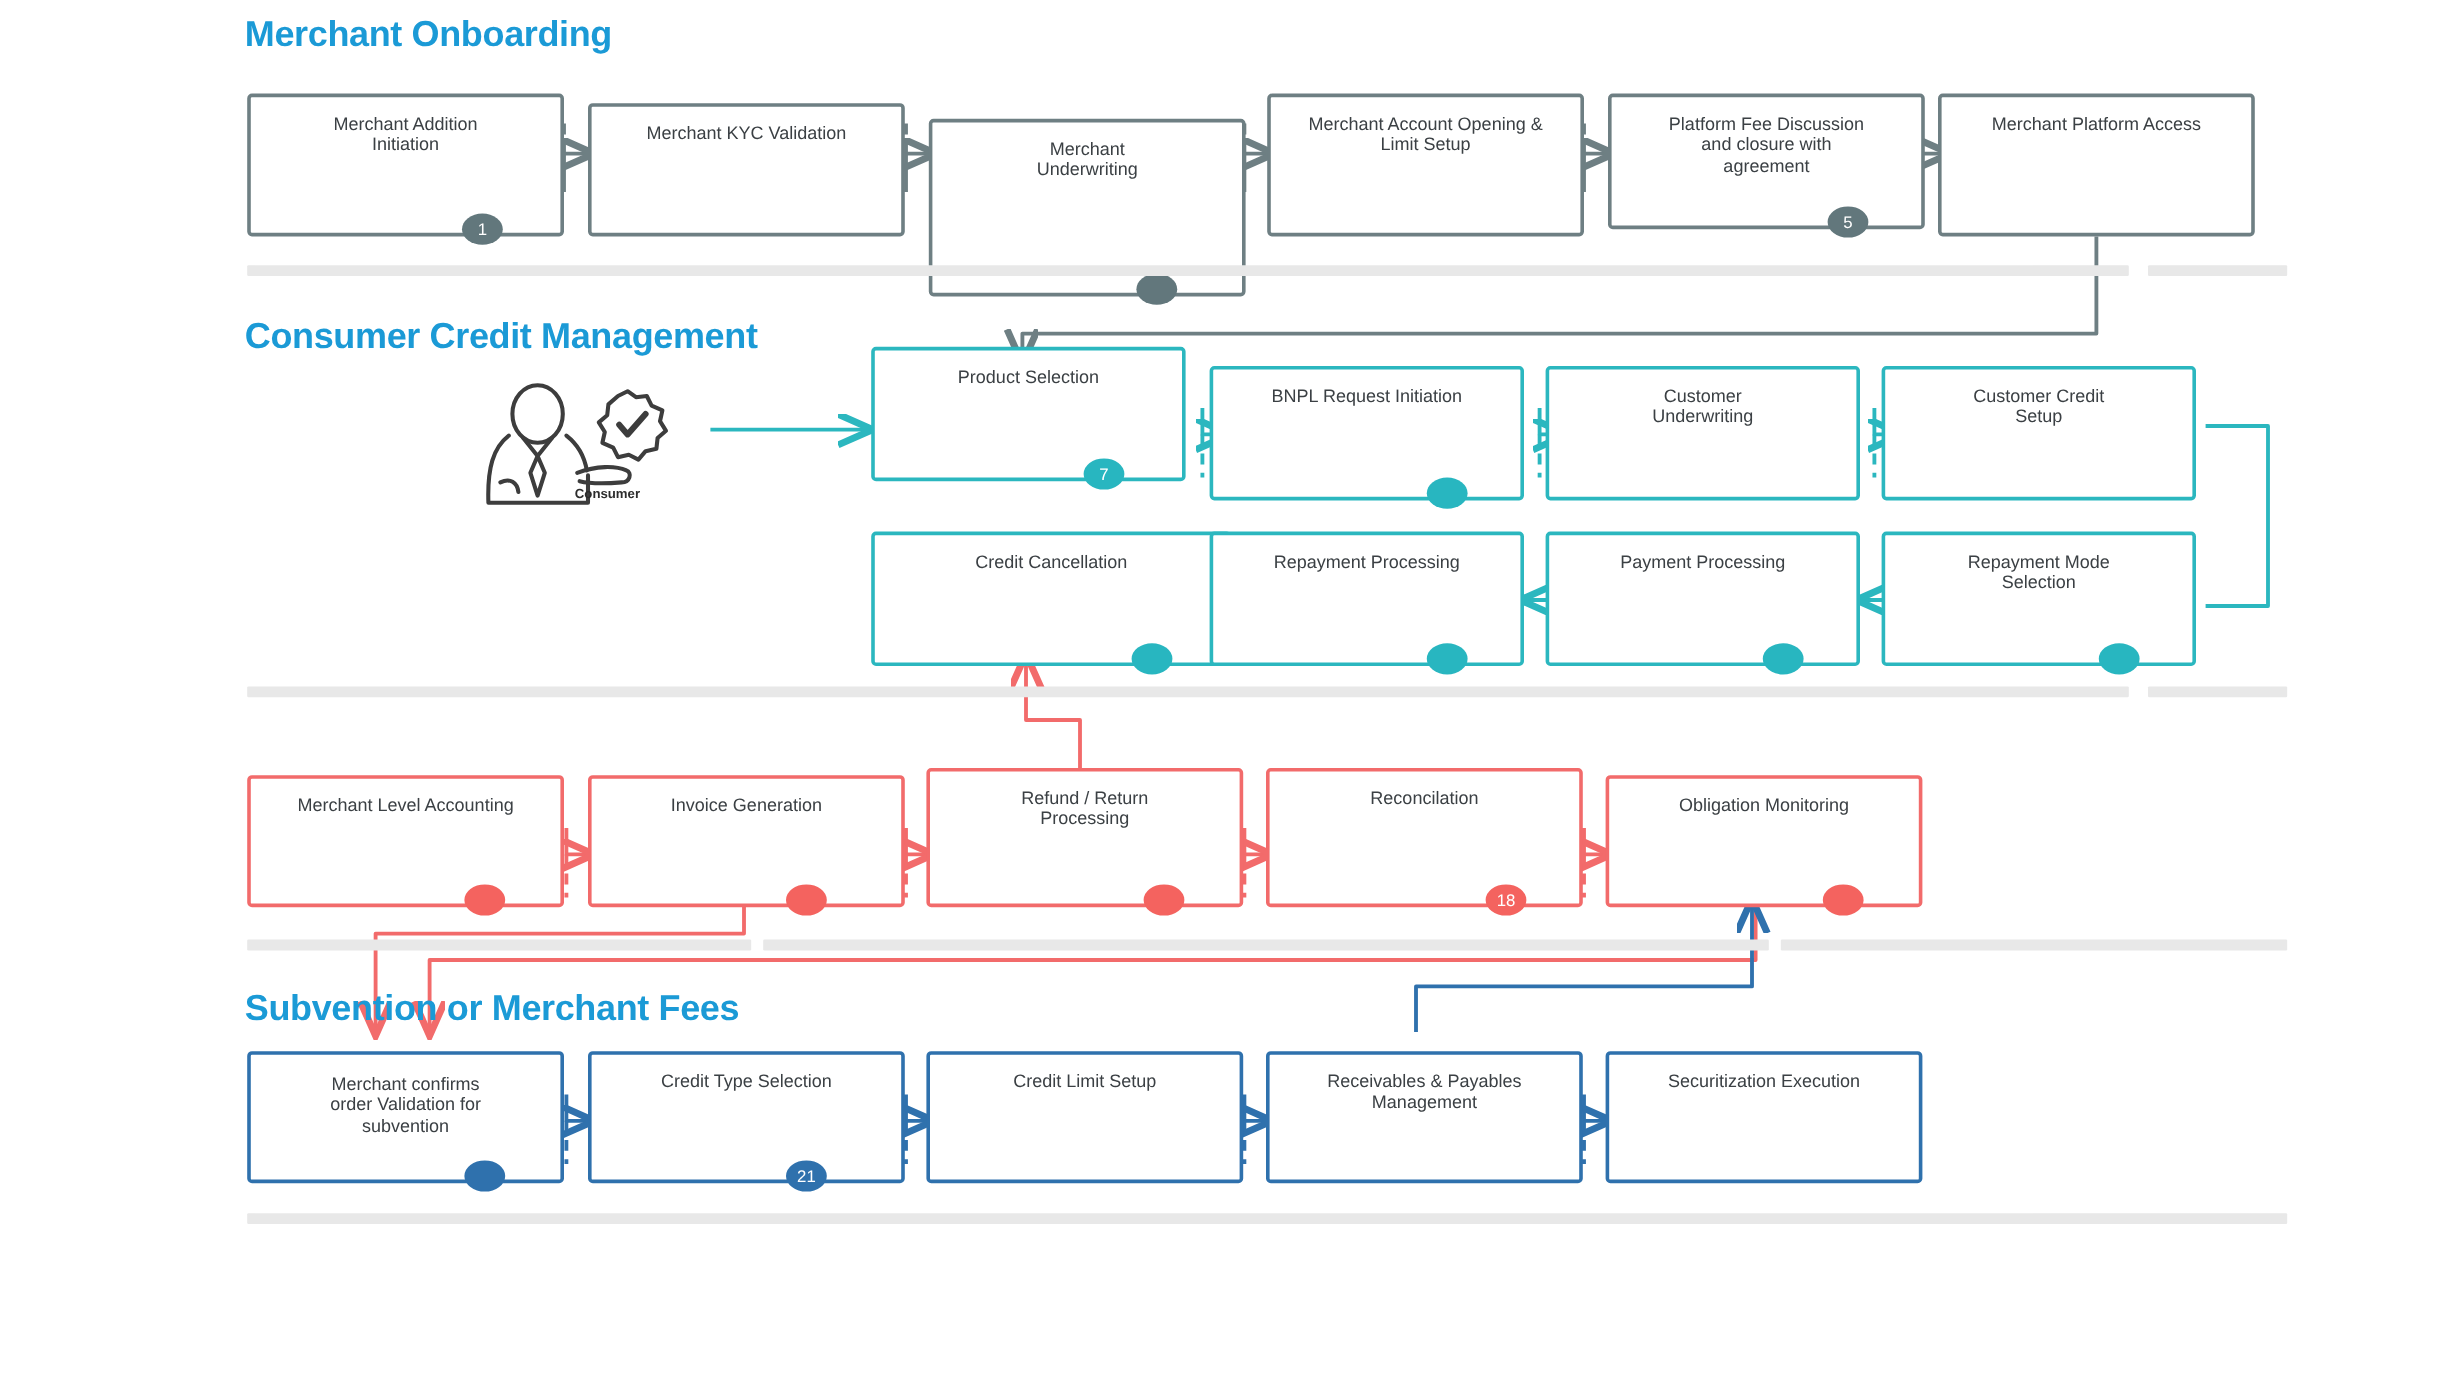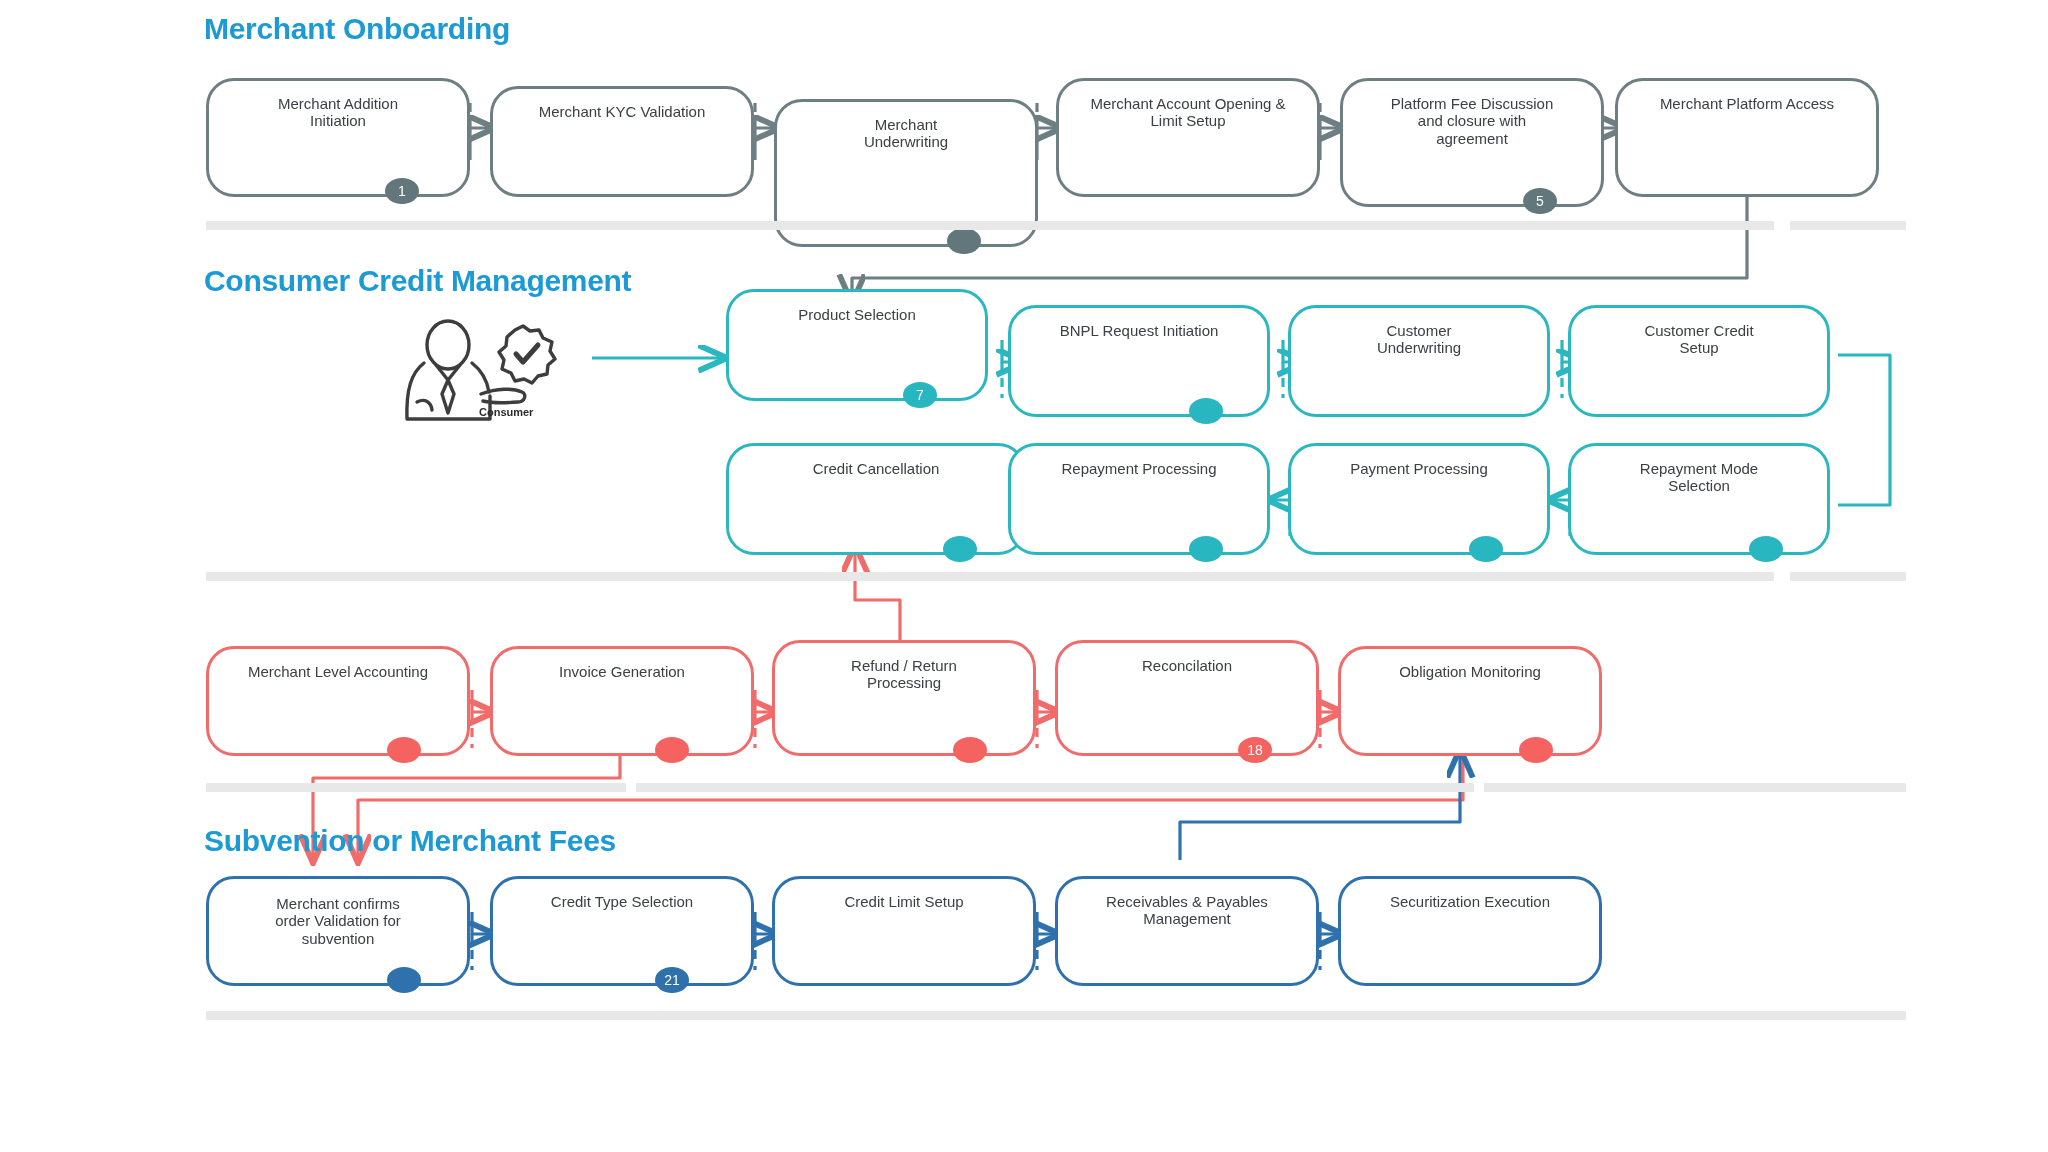--- a/index.html
+++ b/index.html
@@ -28,21 +28,21 @@
     height: 9px;
     background: #e8e8e8;
     border-radius: 1px;
   }
 
   
   .pbox {
     position: absolute;
     border-style: solid;
     border-width: 3px;
-    border-radius: 28px;
+    border-radius: 4px;
     background: #ffffff;
   }
   .pbox .ptext {
     position: absolute;
     left: 10px; right: 10px;
     top: 14px;
     text-align: center;
     font-size: 15px;
     line-height: 1.16;
     color: #3b4044;
@@ -203,21 +203,21 @@
     <div class="ptext">Merchant
 Underwriting</div>
     <div class="badge" style="right:54px; bottom:-10px;"></div>
   </div>
 
   <div class="pbox gray" style="left:1056px; top:78px; width:264px; height:119px;">
     <div class="ptext">Merchant  Account Opening  &amp;
 Limit Setup</div>
   </div>
 
-  <div class="pbox gray" style="left:1340px; top:78px; width:264px; height:129px;">
+  <div class="pbox gray" style="left:1340px; top:78px; width:264px; height:113px;">
     <div class="ptext">Platform Fee  Discussion
 and closure with
 agreement</div>
     <div class="badge" style="right:44px; bottom:-10px;">5</div>
   </div>
 
   <div class="pbox gray" style="left:1615px; top:78px; width:264px; height:119px;">
     <div class="ptext">Merchant  Platform Access</div>
   </div>
 

